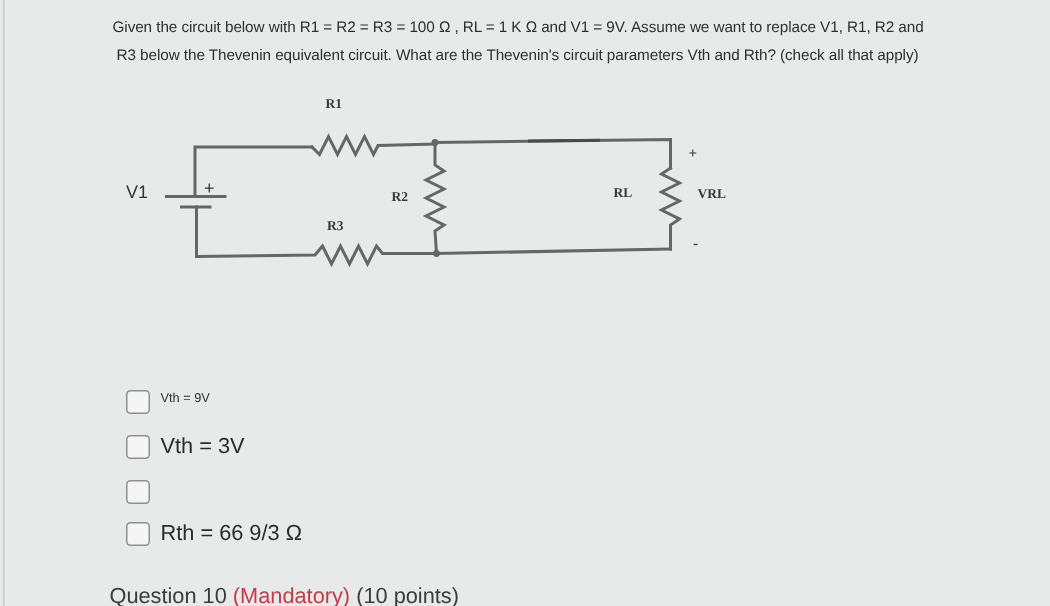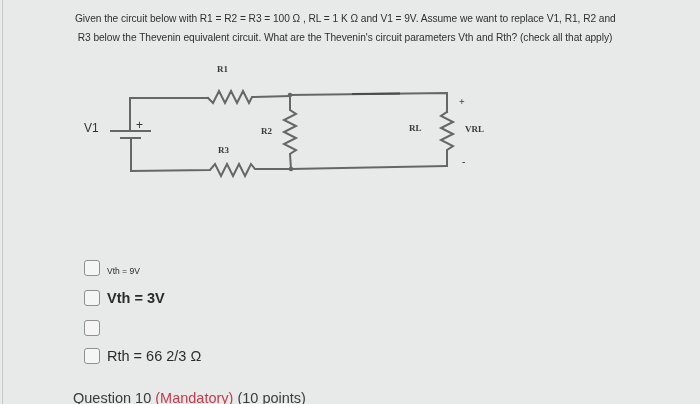--- a/index.html
+++ b/index.html
@@ -50,21 +50,21 @@
   }
   .options {
     position: absolute;
     left: 84px;
     top: 258px;
   }
   .option {
     position: absolute;
     left: 0;
     display: flex;
-    align-items: flex-end;
+    align-items: flex-start;
     white-space: nowrap;
     cursor: pointer;
   }
   .checkbox {
     width: 15px;
     height: 15px;
     border: 1.3px solid #8e8f91;
     border-radius: 3px;
     background: #f4f5f4;
     box-sizing: border-box;
@@ -141,30 +141,30 @@
   <text class="lbl" x="465" y="132">VRL</text>
   <text class="lbl" x="459" y="105" style="font-size:10px">+</text>
   <text class="lbl" x="462" y="165" style="font-size:10px">-</text>
 </svg>
 
 <div class="options">
   <label class="option" style="top:2px;">
     <span class="checkbox" style="width:16px;height:16px;"></span>
     <span class="opt-text opt-small">Vth = 9V</span>
   </label>
-  <label class="option" style="top:32px;font-weight:bold;">
+  <label class="option" style="top:32px;">
     <span class="checkbox" style="width:16px;height:16px;"></span>
     <span class="opt-text opt-big">Vth = 3V</span>
   </label>
   <label class="option" style="top:62px;">
     <span class="checkbox" style="width:16px;height:16px;"></span>
   </label>
   <label class="option" style="top:90px;">
     <span class="checkbox" style="width:16px;height:16px;"></span>
-    <span class="opt-text opt-big">Rth = 66 2/3 Ω</span>
+    <span class="opt-text opt-big">Rth = 66 9/3 Ω</span>
   </label>
 </div>
 
 <div class="next-q">
   <div class="inner">
     <span>Question 10</span>
     <span class="mand">(Mandatory)</span>
     <span>(10 points)</span>
   </div>
 </div>

